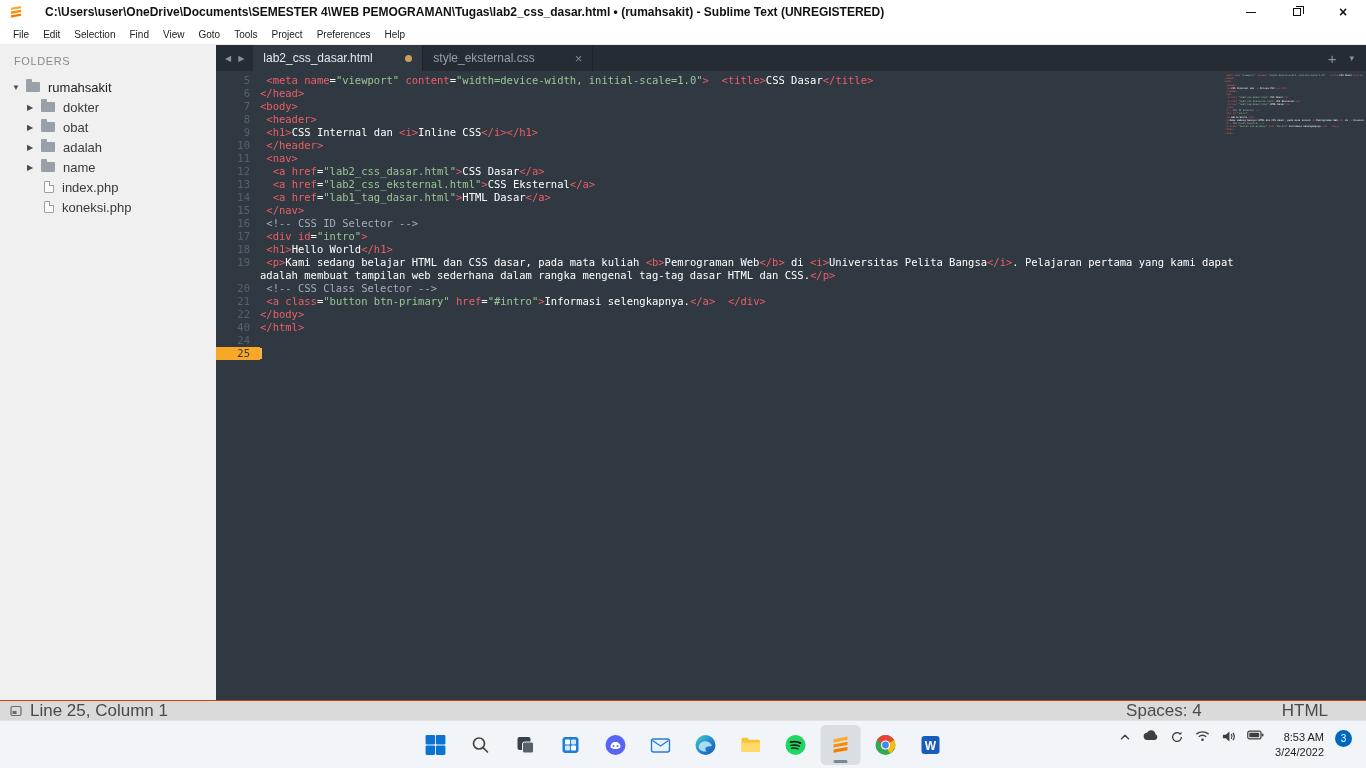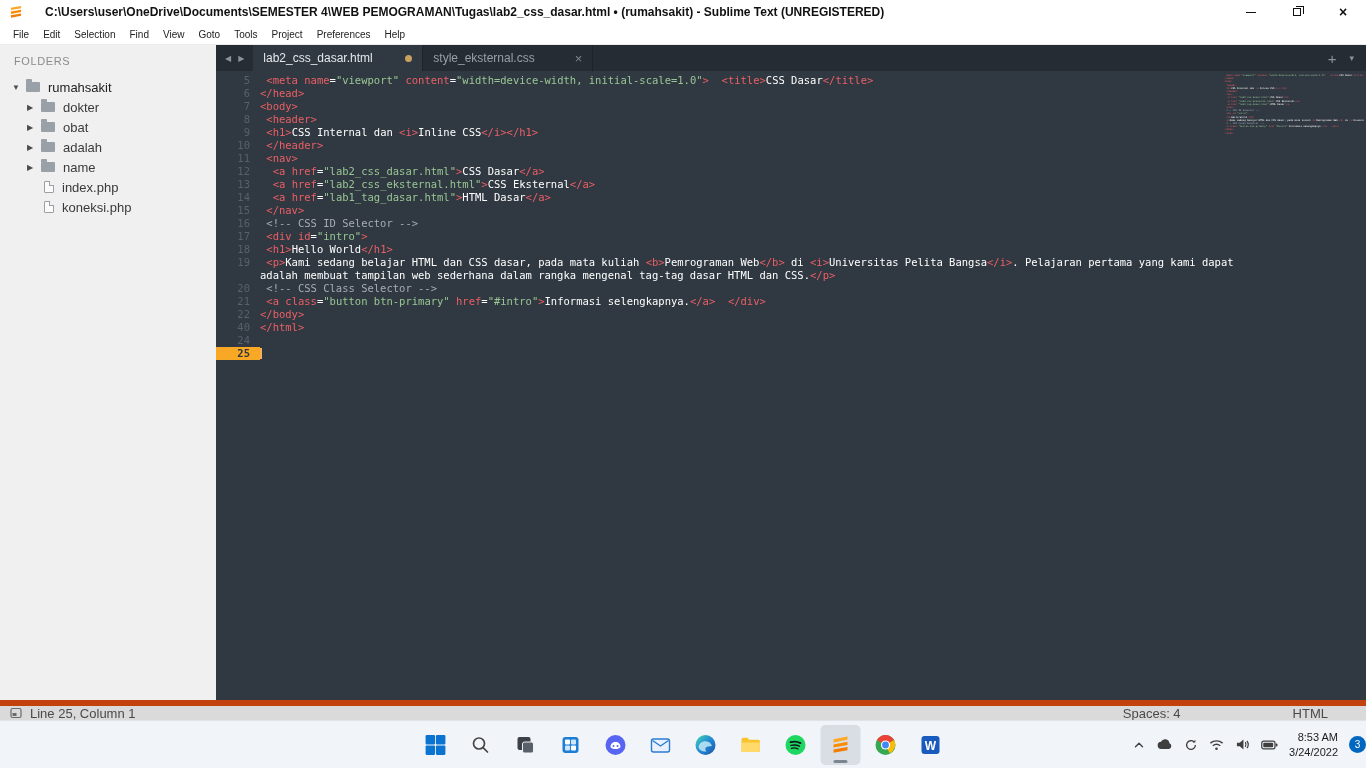--- a/index.html
+++ b/index.html
@@ -45,44 +45,44 @@
   .tab-dot{width:7px;height:7px;border-radius:50%;background:#c9a15f;flex:0 0 auto;}
   .tab-close{font-size:13px;color:#7f8891;flex:0 0 auto;}
   .tab-actions{margin-left:auto;display:flex;align-items:center;gap:13px;padding:0 12px;color:#8a939b;}
   .newtab{font-size:15px;line-height:1;}
   .overflow{font-size:9px;}
 
   .code-wrap{position:relative;flex:1;overflow:hidden;}
   .code-lines{padding-top:3px;padding-right:128px;}
   .code-row{display:flex;font-family:"DejaVu Sans Mono",monospace;font-size:10.5px;line-height:13px;}
   .gutter{flex:0 0 44px;text-align:right;padding-right:10px;color:var(--gutter,#56616d);user-select:none;}
-  .gutter-mark{background:var(--accent_orange,#f9a825);color:#2f353b;font-weight:bold;}
+  .gutter-mark{background:var(--accent_orange,#f9a825);color:#2f353b;}
   .code-text{white-space:pre-wrap;word-break:normal;min-width:0;color:#fff;}
   .tok-t{color:var(--tag,#ec5f66);}
   .tok-a{color:var(--attr,#ec5f66);}
   .tok-s{color:var(--string,#99c794);}
   .tok-c{color:var(--comment,#a6acb9);}
   .tok-p{color:var(--plain,#ffffff);}
   .caret{display:inline-block;width:2px;height:11px;margin-bottom:-2px;background:var(--caret,#f9ae58);}
 
   .minimap{position:absolute;top:3px;right:2px;width:140px;overflow:hidden;}
   .mm-row{font-family:"DejaVu Sans Mono",monospace;font-size:2.4px;line-height:3.2px;white-space:pre;overflow:hidden;}
 
   
-  .statusbar{height:20px;background:var(--statusbar_bg,#dadada);border-top:6px solid #c2410c;display:flex;align-items:center;font-size:13px;color:#4a4a4a;padding:0 10px;}
+  .statusbar{height:20px;background:var(--statusbar_bg,#dadada);border-top:1px solid #c2410c;display:flex;align-items:center;font-size:17px;color:#4a4a4a;padding:0 10px;}
   .status-left{display:flex;align-items:center;gap:8px;}
-  .status-right{margin-left:auto;display:flex;gap:112px;padding-right:28px;}
+  .status-right{margin-left:auto;display:flex;gap:80px;padding-right:28px;}
 
   
   .taskbar{height:48px;background:var(--taskbar_bg,#f1f4f9);border-top:1px solid #e0e4e9;display:flex;align-items:center;position:relative;}
   .task-center{position:absolute;left:50%;transform:translateX(-50%);display:flex;gap:5px;align-items:center;}
   .task-btn{width:40px;height:40px;display:flex;align-items:center;justify-content:center;border-radius:5px;position:relative;}
   .task-btn.active{background:#d9dee5;}
   .task-btn.active::after{content:"";position:absolute;bottom:2px;left:50%;transform:translateX(-50%);width:14px;height:3px;border-radius:2px;background:#7b8691;}
-  .tray{margin-left:auto;display:flex;align-items:center;gap:11px;padding-right:0;}
+  .tray{margin-left:auto;display:flex;align-items:flex-start;gap:11px;padding-right:14px;}
   .tray-ic{display:flex;align-items:center;justify-content:center;}
   .clock{font-size:11px;color:#1c1c1c;text-align:right;line-height:1.3;white-space:nowrap;}
   .badge{width:17px;height:17px;border-radius:50%;background:var(--badge_blue,#0067c0);color:#fff;font-size:10px;display:flex;align-items:center;justify-content:center;}
 </style>
 </head>
 <body>
 
 <div class="titlebar">
   <span style="display:flex;">
     <svg width="16" height="16" viewBox="0 0 22 22">

